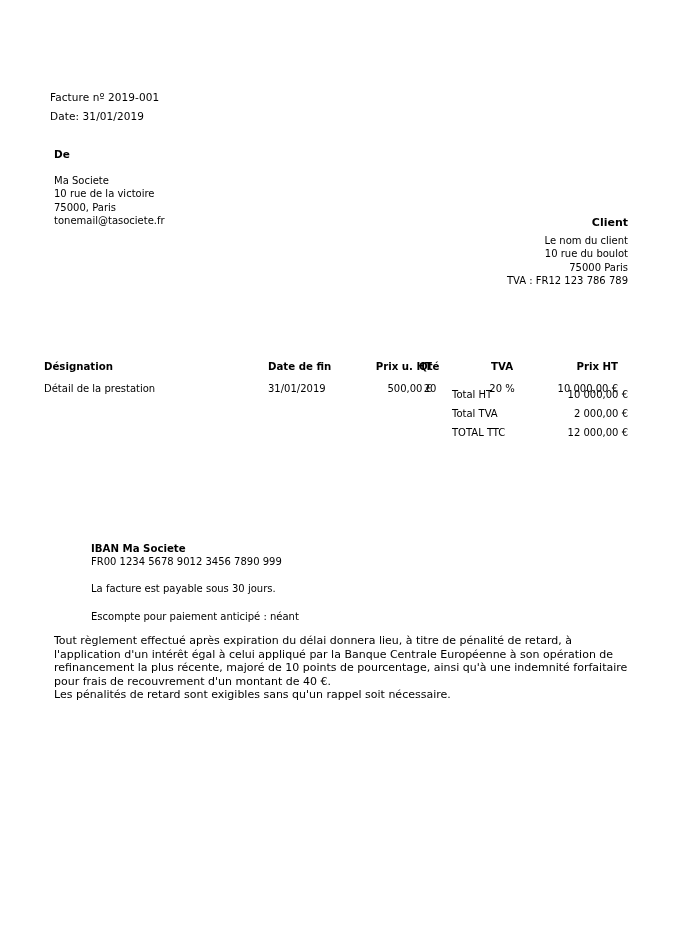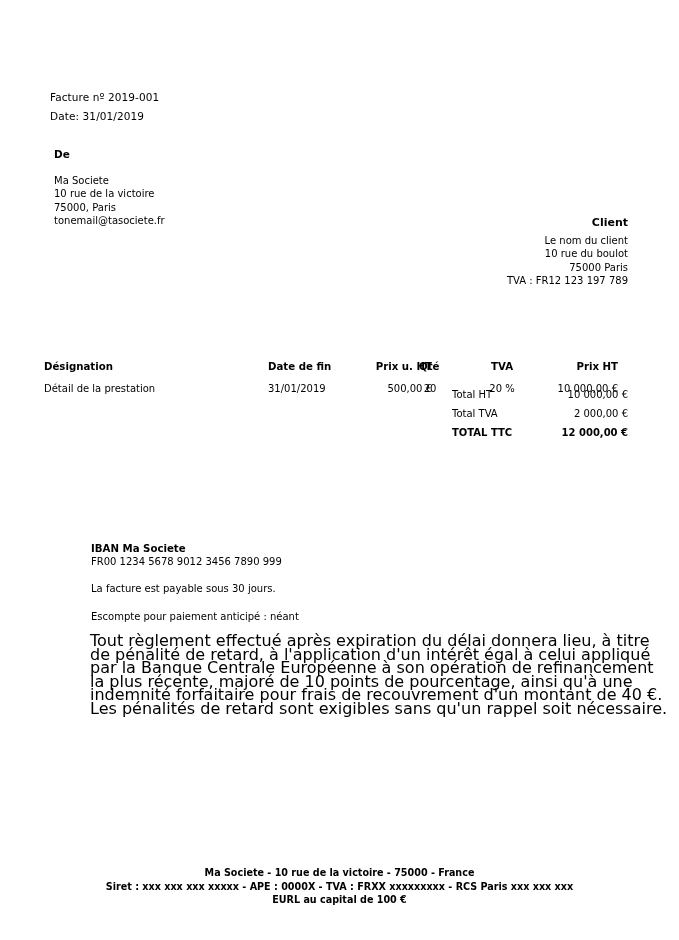--- a/index.html
+++ b/index.html
@@ -94,21 +94,21 @@
     width: 574px;
     font-size: 10px;
   }
   .totrow {
     position: relative;
     height: 19px;
   }
   .tot-label { position: absolute; left: 398px; top: 0; }
   .tot-value { position: absolute; left: 430px; top: 0; width: 144px; text-align: right; }
   .totrow.grand .tot-label,
-  .totrow.grand .tot-value { font-weight: bold; }
+  .totrow.grand .tot-value { font-weight: normal; }
 
   
   .pay-block {
     position: absolute;
     left: 54px;
     top: 543px;
     font-size: 10px;
     width: 576px;
     margin-left: 37px;
   }
@@ -118,23 +118,22 @@
     margin-bottom: 2px;
   }
   .iban-value { margin-bottom: 16px; }
   .pay-line { margin-bottom: 17px; }
 
   .legal {
     position: absolute;
     left: 54px;
     top: 634px;
     width: 578px;
-    font-size: 16px;
-    line-height: 13.6px;
-    margin-left: 36px;
+    font-size: 11px;
+    line-height: 13.6px;
   }
 
   
   .footer {
     position: absolute;
     left: 0;
     right: 0;
     top: 866px;
     font-size: 9.6px;
     font-weight: bold;
@@ -158,21 +157,21 @@
     <div>10 rue de la victoire</div>
     <div>75000, Paris</div>
     <div>tonemail@tasociete.fr</div>
   </div>
 
   <div class="client-block">
     <div class="client-title">Client</div>
     <div>Le nom du client</div>
     <div>10 rue du boulot</div>
     <div>75000 Paris</div>
-    <div>TVA : FR12 123 197 789</div>
+    <div>TVA : FR12 123 786 789</div>
   </div>
 
   <div class="table">
     <div class="trow header-row">
       <div class="c-designation">Désignation</div>
       <div class="c-datefin">Date de fin</div>
       <div class="c-prixu">Prix u. HT</div>
       <div class="c-qte">Qté</div>
       <div class="c-tva">TVA</div>
       <div class="c-prixht">Prix HT</div>
@@ -208,19 +207,14 @@
     <div class="iban-value">FR00 1234 5678 9012 3456 7890 999</div>
     <div class="pay-line">La facture est payable sous 30 jours.</div>
     <div class="pay-line">Escompte pour paiement anticipé : néant</div>
   </div>
 
   <div class="legal">
     <div>Tout règlement effectué après expiration du délai donnera lieu, à titre de pénalité de retard, à l'application d'un intérêt égal à celui appliqué par la Banque Centrale Européenne à son opération de refinancement la plus récente, majoré de 10 points de pourcentage, ainsi qu'à une indemnité forfaitaire pour frais de recouvrement d'un montant de 40 €.</div>
     <div>Les pénalités de retard sont exigibles sans qu'un rappel soit nécessaire.</div>
   </div>
 
-  <div class="footer">
-    <div>Ma Societe - 10 rue de la victoire - 75000 - France</div>
-    <div>Siret : xxx xxx xxx xxxxx - APE : 0000X - TVA :  FRXX xxxxxxxxx - RCS Paris xxx xxx xxx</div>
-    <div>EURL au capital de 100 €</div>
-  </div>
 
 </div>
 
 </body></html>

